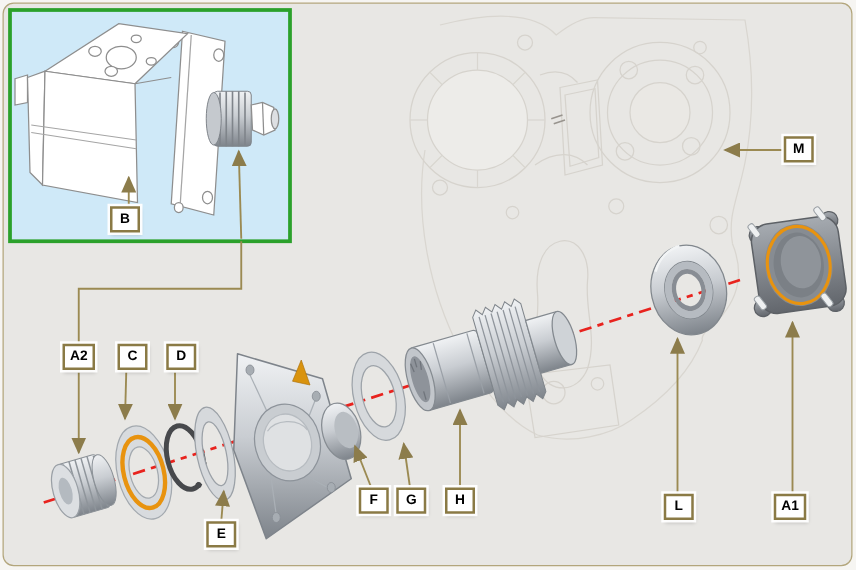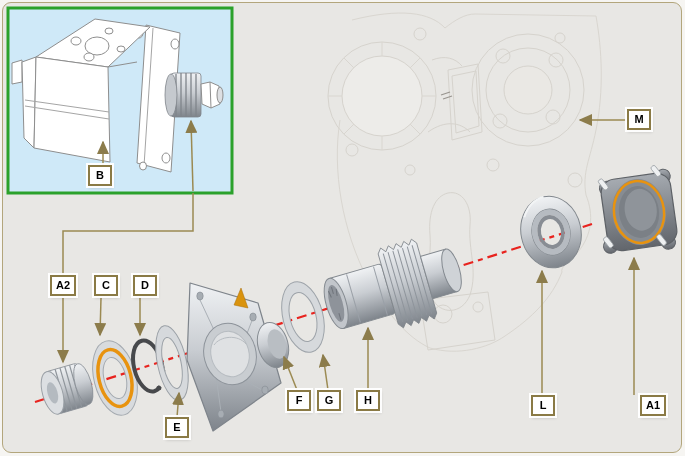--- a/index.html
+++ b/index.html
@@ -270,14 +270,14 @@
 
 <div class="callout" style="left:88px;top:165px;">B</div>
 <div class="callout" style="left:50px;top:275px;">A2</div>
 <div class="callout" style="left:94px;top:275px;">C</div>
 <div class="callout" style="left:133px;top:275px;">D</div>
 <div class="callout" style="left:165px;top:417px;">E</div>
 <div class="callout" style="left:287px;top:390px;">F</div>
 <div class="callout" style="left:317px;top:390px;">G</div>
 <div class="callout" style="left:356px;top:390px;">H</div>
 <div class="callout" style="left:531px;top:395px;">L</div>
-<div class="callout" style="left:640px;top:395px;">A1</div>
+<div class="callout" style="left:619px;top:395px;">A1</div>
 <div class="callout" style="left:627px;top:109px;">M</div>
 
 </body></html>

